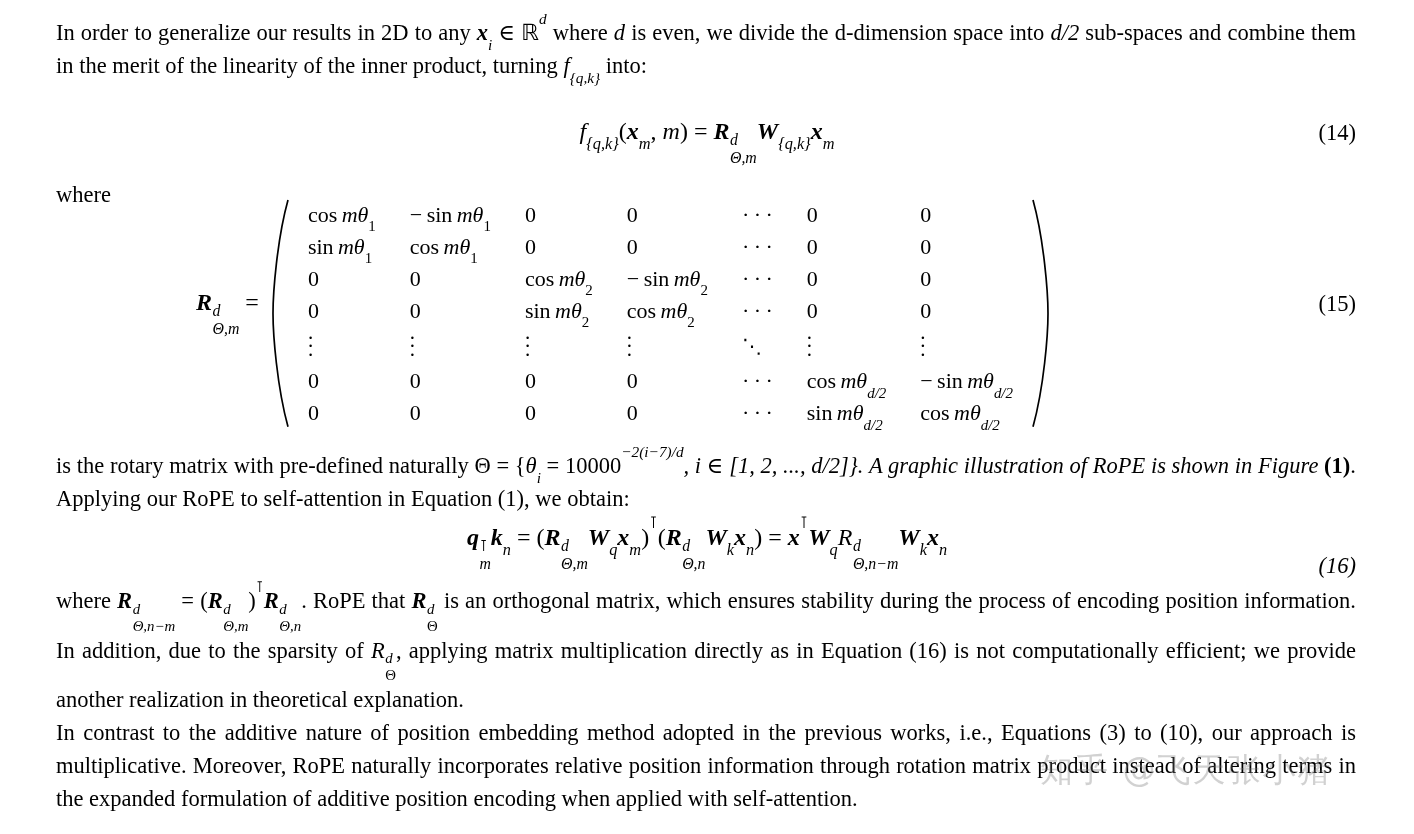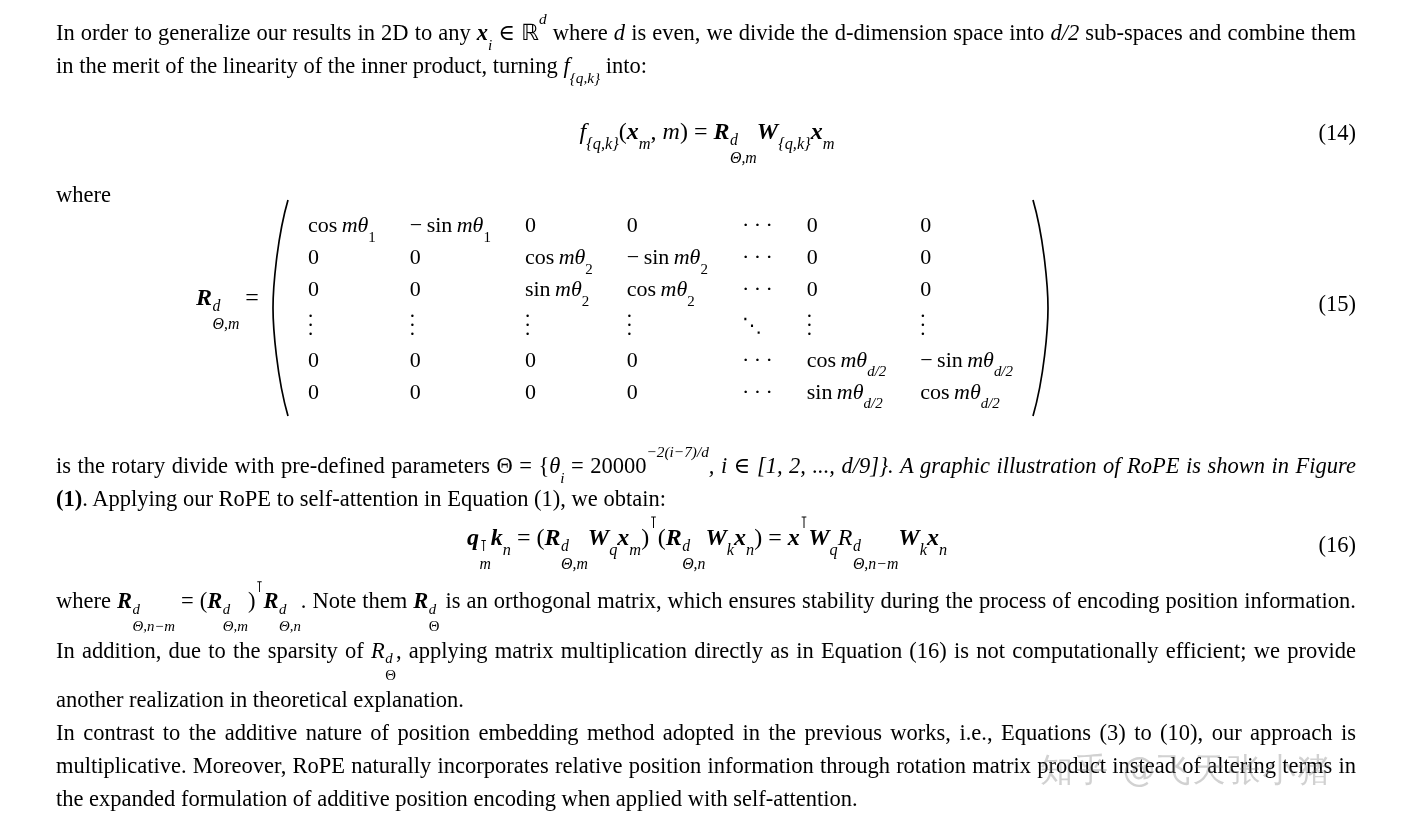--- a/index.html
+++ b/index.html
@@ -167,20 +167,29 @@
         <tr>
           <td><span class="mu">cos</span> <span class="mi">mθ</span><sub>1</sub></td>
           <td>− <span class="mu">sin</span> <span class="mi">mθ</span><sub>1</sub></td>
           <td>0</td>
           <td>0</td>
           <td>· · ·</td>
           <td>0</td>
           <td>0</td>
         </tr>
         <tr>
+          <td><span class="mu">sin</span> <span class="mi">mθ</span><sub>1</sub></td>
+          <td><span class="mu">cos</span> <span class="mi">mθ</span><sub>1</sub></td>
+          <td>0</td>
+          <td>0</td>
+          <td>· · ·</td>
+          <td>0</td>
+          <td>0</td>
+        </tr>
+        <tr>
           <td>0</td>
           <td>0</td>
           <td><span class="mu">cos</span> <span class="mi">mθ</span><sub>2</sub></td>
           <td>− <span class="mu">sin</span> <span class="mi">mθ</span><sub>2</sub></td>
           <td>· · ·</td>
           <td>0</td>
           <td>0</td>
         </tr>
         <tr>
           <td>0</td>
@@ -223,51 +232,51 @@
 
     <span class="paren">
       <svg viewBox="0 0 22 220" preserveAspectRatio="none">
         <path d="M3 2 C14 40, 18 90, 18 110 C18 130, 14 180, 3 218" stroke="#000" stroke-width="1.7" fill="none"></path>
       </svg>
     </span>
   </div>
   <div class="eqnum" style="top:291px;">(15)</div>
 
   <div class="para" style="top:449px;">
-    <span>is the rotary divide with pre-defined parameters Θ = {</span><span class="mi">θ</span><sub class="mi">i</sub><span> = 20000</span><sup class="mi">−2(i−7)/d</sup><span class="mi">, i ∈ [1, 2, ..., d/9]}. A graphic illustration of RoPE is shown in Figure </span><b>(1)</b><span>. Applying our RoPE to self-attention in Equation (1), we obtain:</span>
+    <span>is the rotary matrix with pre-defined naturally Θ = {</span><span class="mi">θ</span><sub class="mi">i</sub><span> = 10000</span><sup class="mi">−2(i−7)/d</sup><span class="mi">, i ∈ [1, 2, ..., d/2]}. A graphic illustration of RoPE is shown in Figure </span><b>(1)</b><span>. Applying our RoPE to self-attention in Equation (1), we obtain:</span>
   </div>
 
   <div class="eq" style="top:524px; left:0; width:1414px; text-align:center;">
     <span class="mb">q</span><span class="stack">
         <span class="up">⊺</span>
         <span class="mi">m</span>
       </span><span class="mb">k</span><sub class="mi">n</sub>&nbsp;<span>=</span>&nbsp;<span>(</span><span class="mb">R</span><span class="stack">
         <span class="up mi">d</span>
         <span class="mi">Θ,m</span>
       </span><span class="mb">W</span><sub class="mi">q</sub><span class="mb">x</span><sub class="mi">m</sub><span>)</span><sup>⊺</sup><span>(</span><span class="mb">R</span><span class="stack">
         <span class="up mi">d</span>
         <span class="mi">Θ,n</span>
       </span><span class="mb">W</span><sub class="mi">k</sub><span class="mb">x</span><sub class="mi">n</sub><span>)</span>&nbsp;<span>=</span>&nbsp;<span class="mb">x</span><sup>⊺</sup><span class="mb">W</span><sub class="mi">q</sub><span class="mi">R</span><span class="stack">
         <span class="up mi">d</span>
         <span class="mi">Θ,n−m</span>
       </span><span class="mb">W</span><sub class="mi">k</sub><span class="mb">x</span><sub class="mi">n</sub>
   </div>
-  <div class="eqnum" style="top:532px;">(16)</div>
+  <div class="eqnum" style="top:553px;font-style:italic;">(16)</div>
 
   <div class="para" style="top:584px;">
     <span>where </span><span class="mb">R</span><span class="stack">
         <span class="up mi">d</span>
         <span class="mi">Θ,n−m</span>
       </span><span> = (</span><span class="mb">R</span><span class="stack">
         <span class="up mi">d</span>
         <span class="mi">Θ,m</span>
       </span><span>)</span><sup>⊺</sup><span class="mb">R</span><span class="stack">
         <span class="up mi">d</span>
         <span class="mi">Θ,n</span>
-      </span><span>. Note them </span><span class="mb">R</span><span class="stack">
+      </span><span>. RoPE that </span><span class="mb">R</span><span class="stack">
         <span class="up mi">d</span>
         <span>Θ</span>
       </span><span> is an orthogonal matrix, which ensures stability during the process of encoding position information. In addition, due to the sparsity of </span><span class="mi">R</span><span class="stack">
         <span class="up mi">d</span>
         <span>Θ</span>
       </span><span>, applying matrix multiplication directly as in Equation (16) is not computationally efficient; we provide another realization in theoretical explanation.</span>
   </div>
 
   <div class="para" style="top:716px;">In contrast to the additive nature of position embedding method adopted in the previous works, i.e., Equations (3) to (10), our approach is multiplicative. Moreover, RoPE naturally incorporates relative position information through rotation matrix product instead of altering terms in the expanded formulation of additive position encoding when applied with self-attention.</div>
 

